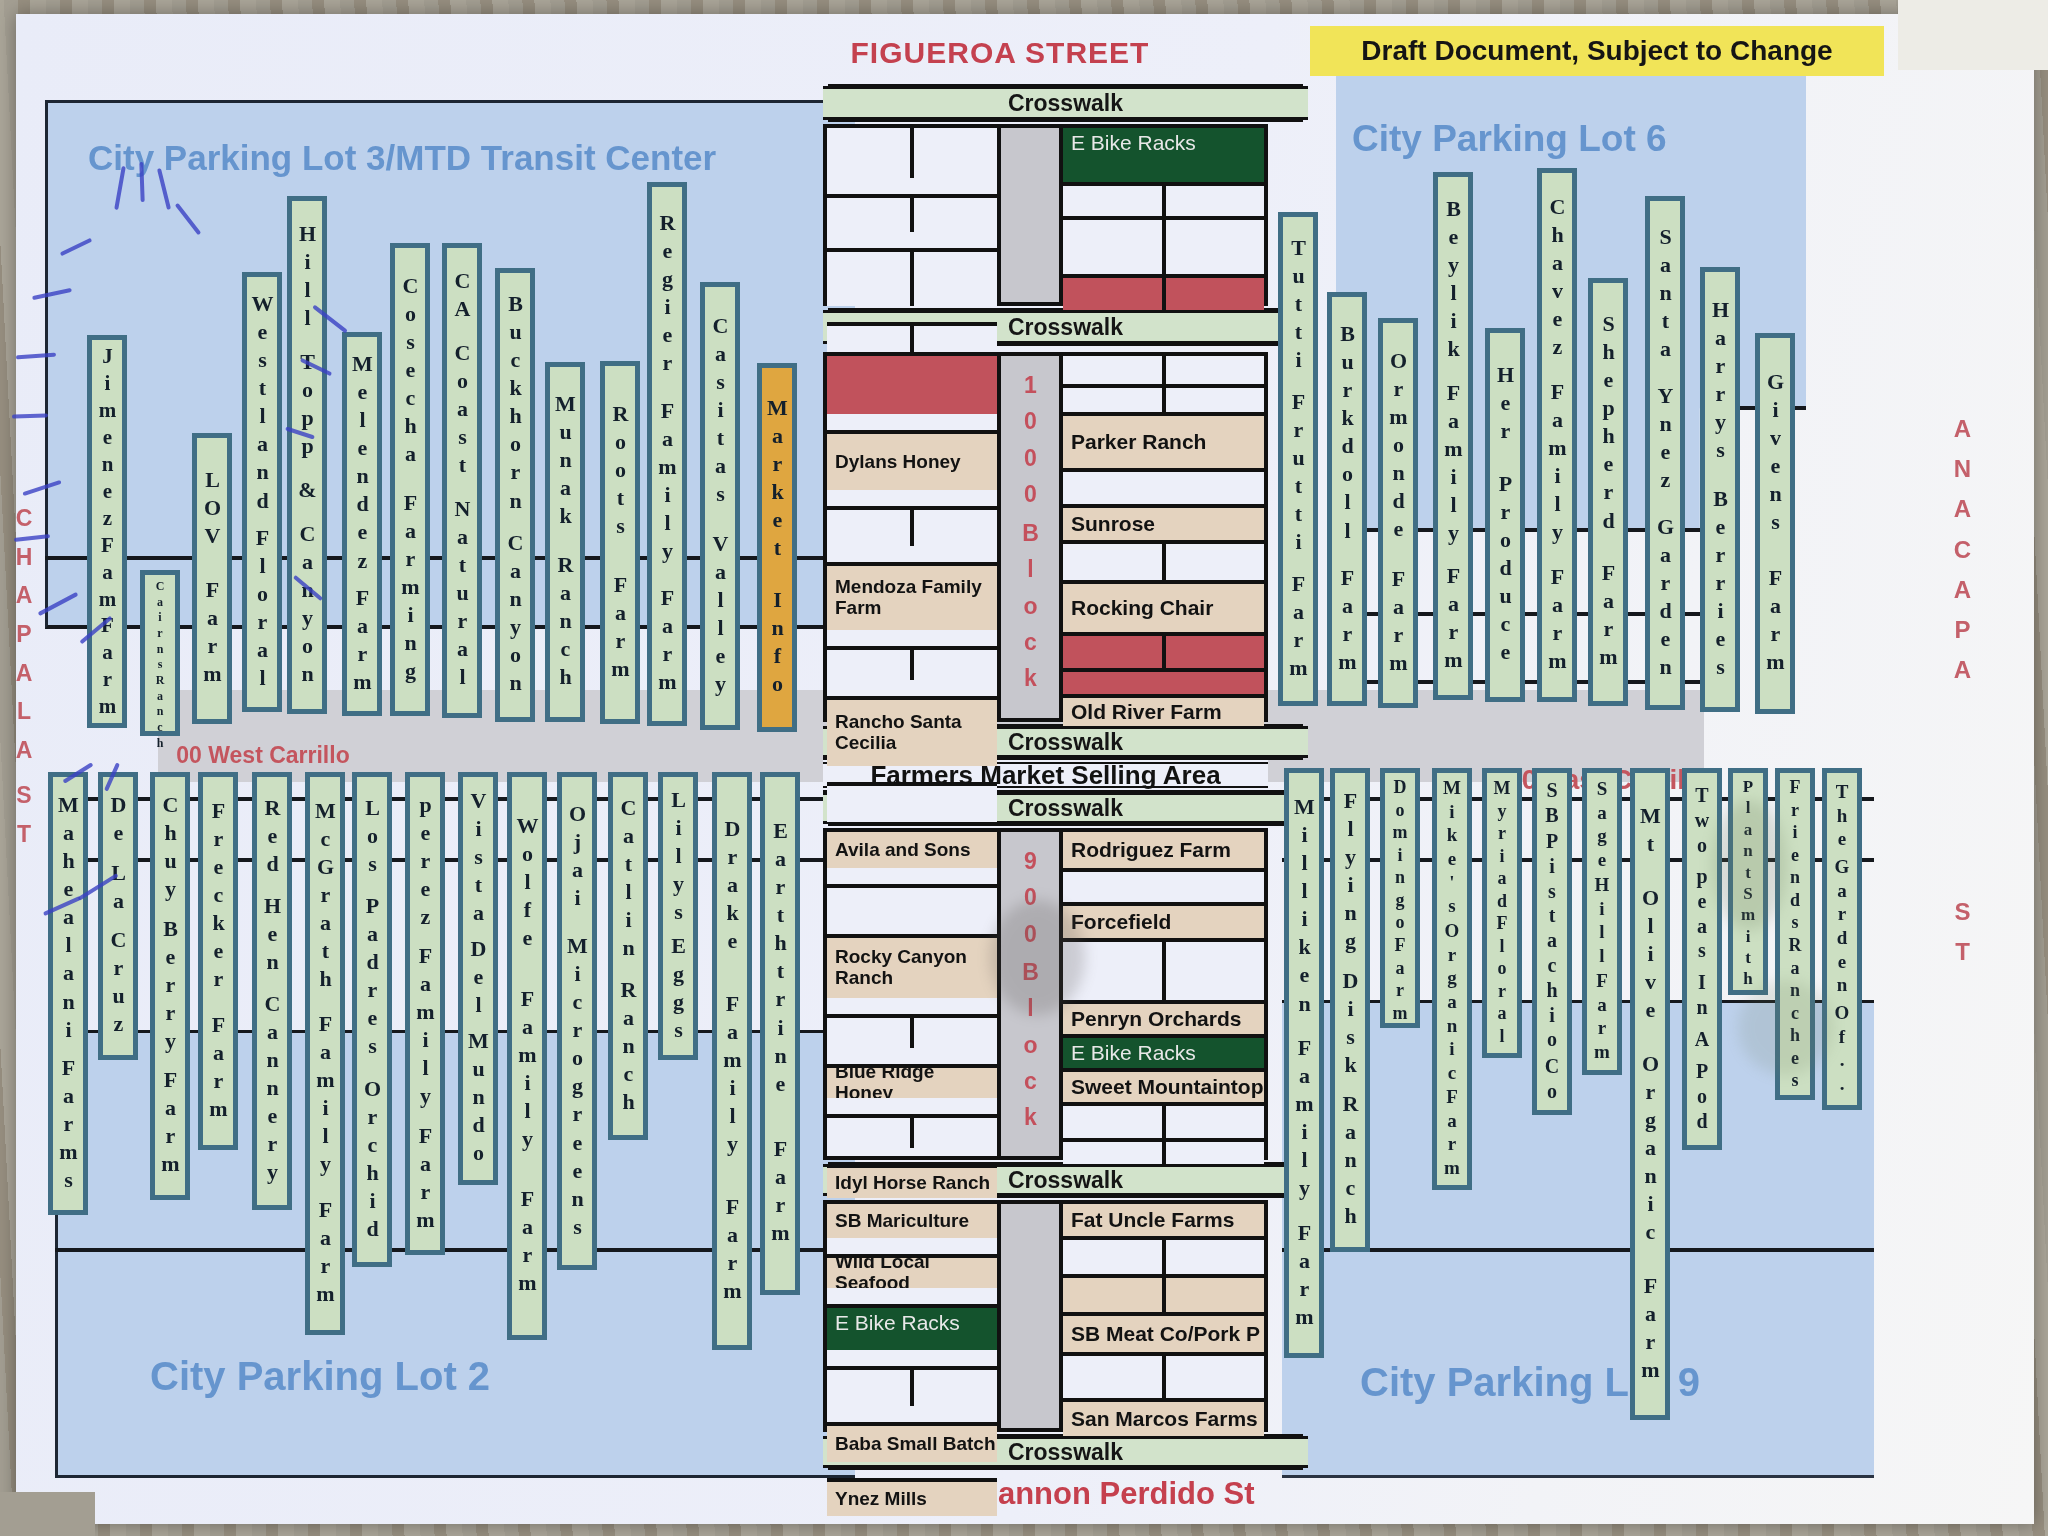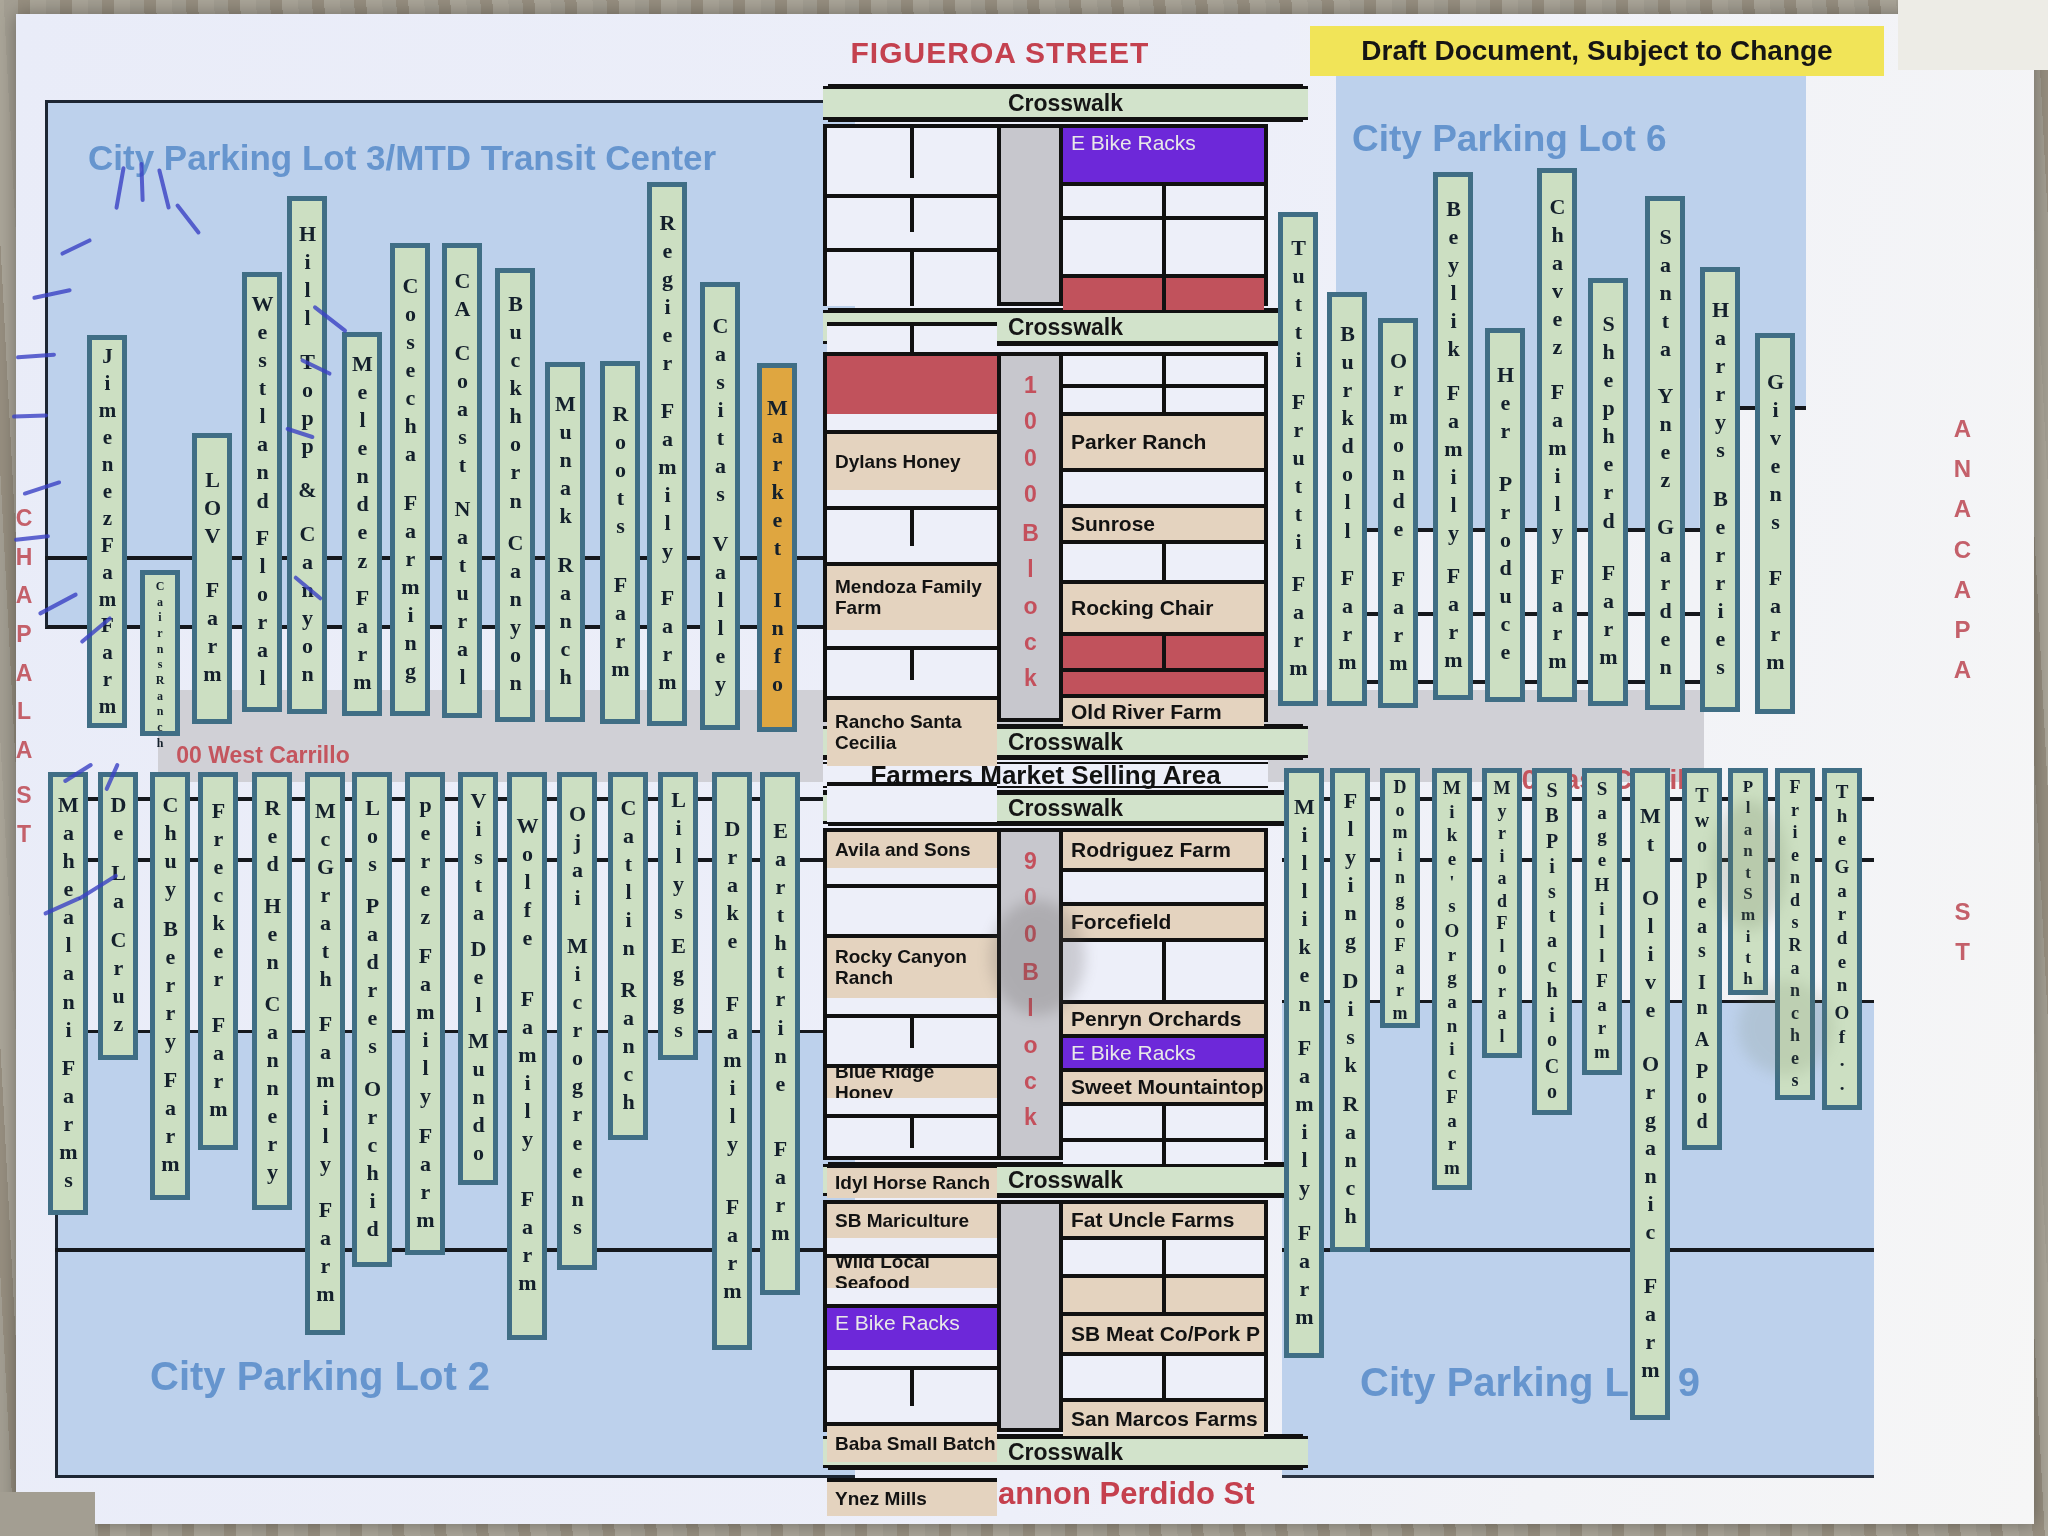--- a/index.html
+++ b/index.html
@@ -55,21 +55,21 @@
   .bcol.left{width:170px;gap:16px;}
   .bcol.right{width:201px;}
   .bstreet{width:66px;background:#c7c7cd;border-left:4px solid #111;border-right:4px solid #111;box-sizing:border-box;
     display:flex;flex-direction:column;align-items:center;justify-content:space-evenly;padding:14px 0;}
   .bstreet span{writing-mode:vertical-rl;text-orientation:upright;color:#c4505c;font-weight:bold;font-size:23px;letter-spacing:.45em;line-height:1;}
   .row{box-sizing:border-box;display:flex;flex-direction:row;align-items:center;overflow:hidden;background:#edeff9;}
   .row + .row{border-top:4px solid #111;}
   .row.label{background:#e4d3bf;font-weight:bold;color:#121212;padding-left:8px;line-height:1.1;}
   .bcol.left .row.label{font-size:19px;}
   .bcol.right .row.label{font-size:21px;}
-  .row.ebike{background:#6d28d9;color:#e8e8e8;font-size:21px;padding-left:8px;align-items:flex-start;padding-top:3px;}
+  .row.ebike{background:#14532d;color:#e8e8e8;font-size:21px;padding-left:8px;align-items:flex-start;padding-top:3px;}
   .row.redfull{background:#c1525c;}
   .row.beigefull{background:#e4d3bf;}
   .cell{flex:1;height:100%;background:#edeff9;}
   .cell.red{background:#c1525c;}
   .cell.beige{background:#e4d3bf;}
   .vdiv{width:4px;height:100%;background:#111;flex:0 0 4px;}
 
   .crosswalk{position:absolute;left:823px;width:485px;background:#d2e3cb;z-index:4;box-sizing:border-box;
     border-top:3px solid #111;border-bottom:3px solid #111;display:flex;align-items:center;justify-content:center;
     font-size:23px;font-weight:bold;color:#151515;box-shadow:0 -7px 0 -5px #111,0 7px 0 -5px #111;}

